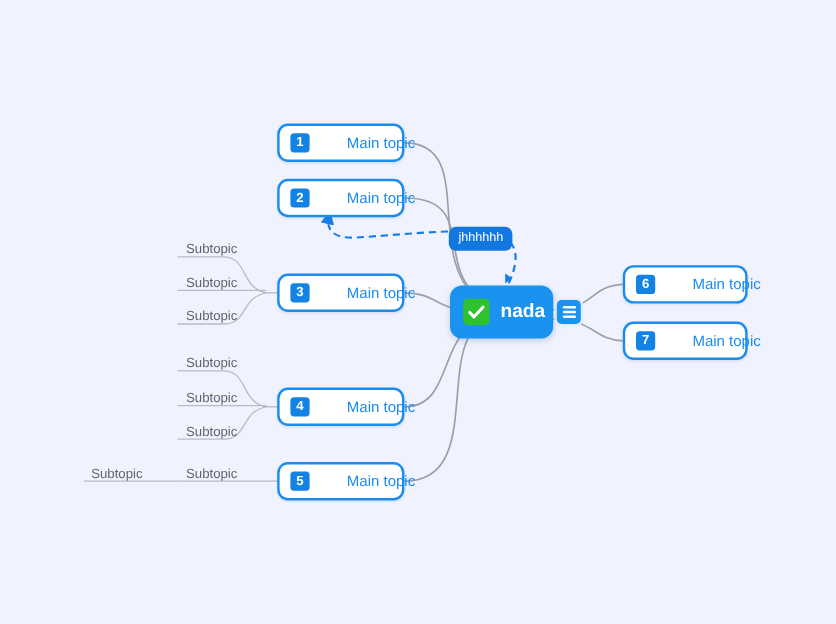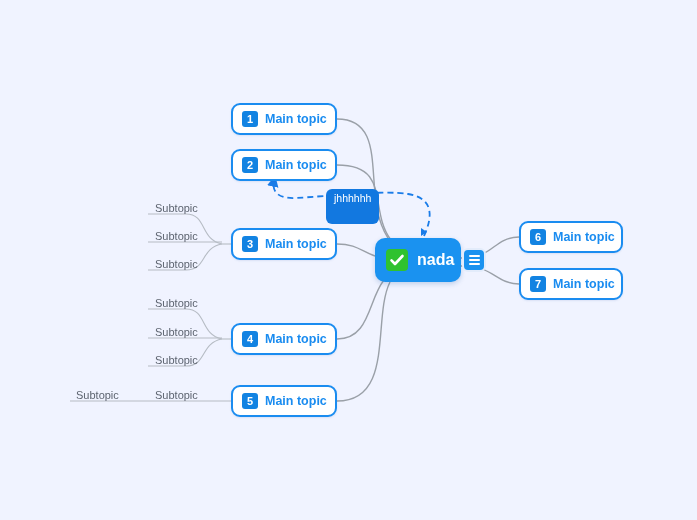--- a/index.html
+++ b/index.html
@@ -51,23 +51,24 @@
     background: #1283e2;
     color: #ffffff;
     font-size: 11px;
     font-weight: bold;
     line-height: 16px;
     text-align: center;
     flex: none;
   }
   .node .node-label {
     font-size: 12.5px;
-    font-weight: bold;
+    font-weight: normal;
     color: #1a8cf0;
     white-space: nowrap;
+    margin-left: 24px;
   }
 
   
   .central {
     position: absolute;
     box-sizing: border-box;
     background: #1a92f0;
     border-radius: 10px;
     height: 44px;
     display: flex;
@@ -117,23 +118,24 @@
     gap: 2px;
   }
 
   
   .relation-label {
     position: absolute;
     background: #1278e0;
     color: #ffffff;
     border-radius: 6px;
     font-size: 10.5px;
-    padding: 4px 8px 20px 8px;
+    padding: 4px 8px 5px 8px;
     white-space: nowrap;
     line-height: 1;
+    margin-left: 48px;
   }
 
   
   .subtopic {
     position: absolute;
     font-size: 11px;
     color: #5d6470;
     white-space: nowrap;
     line-height: 1;
   }

